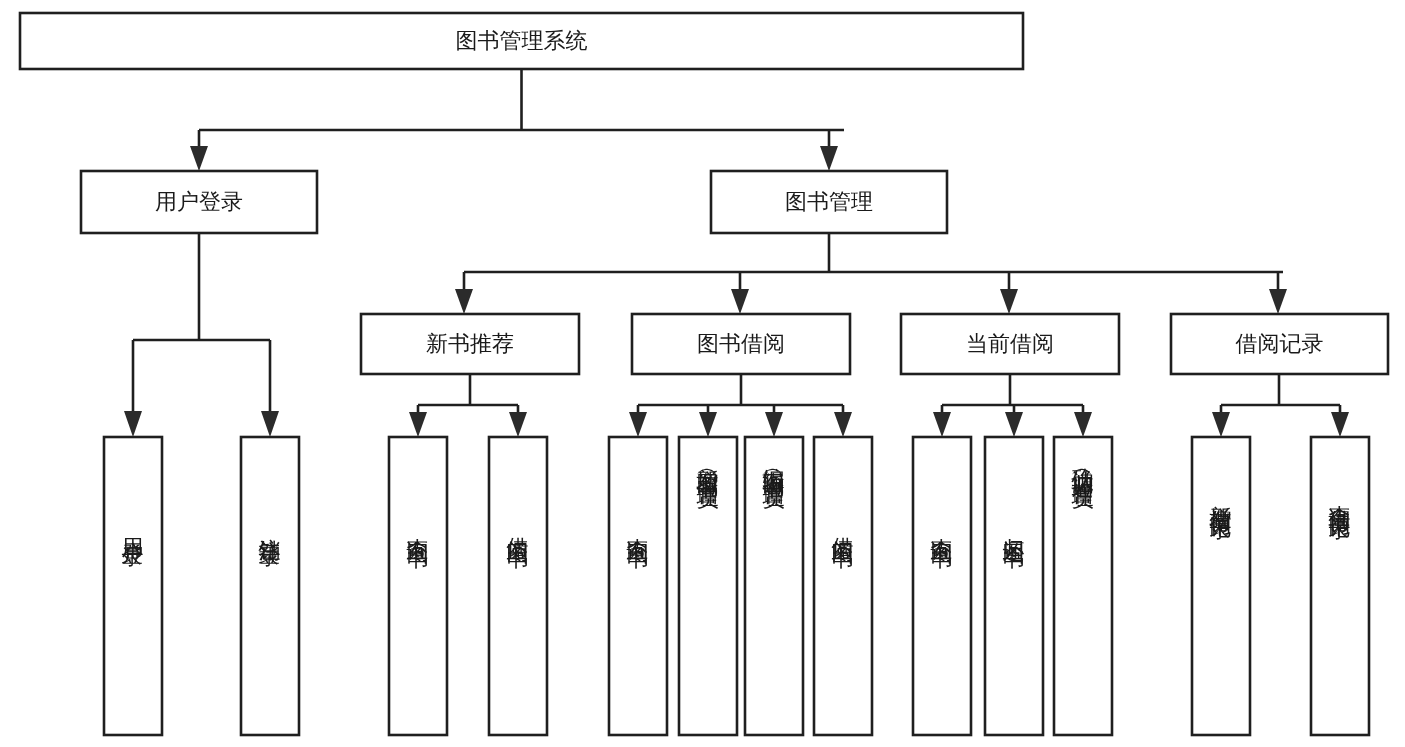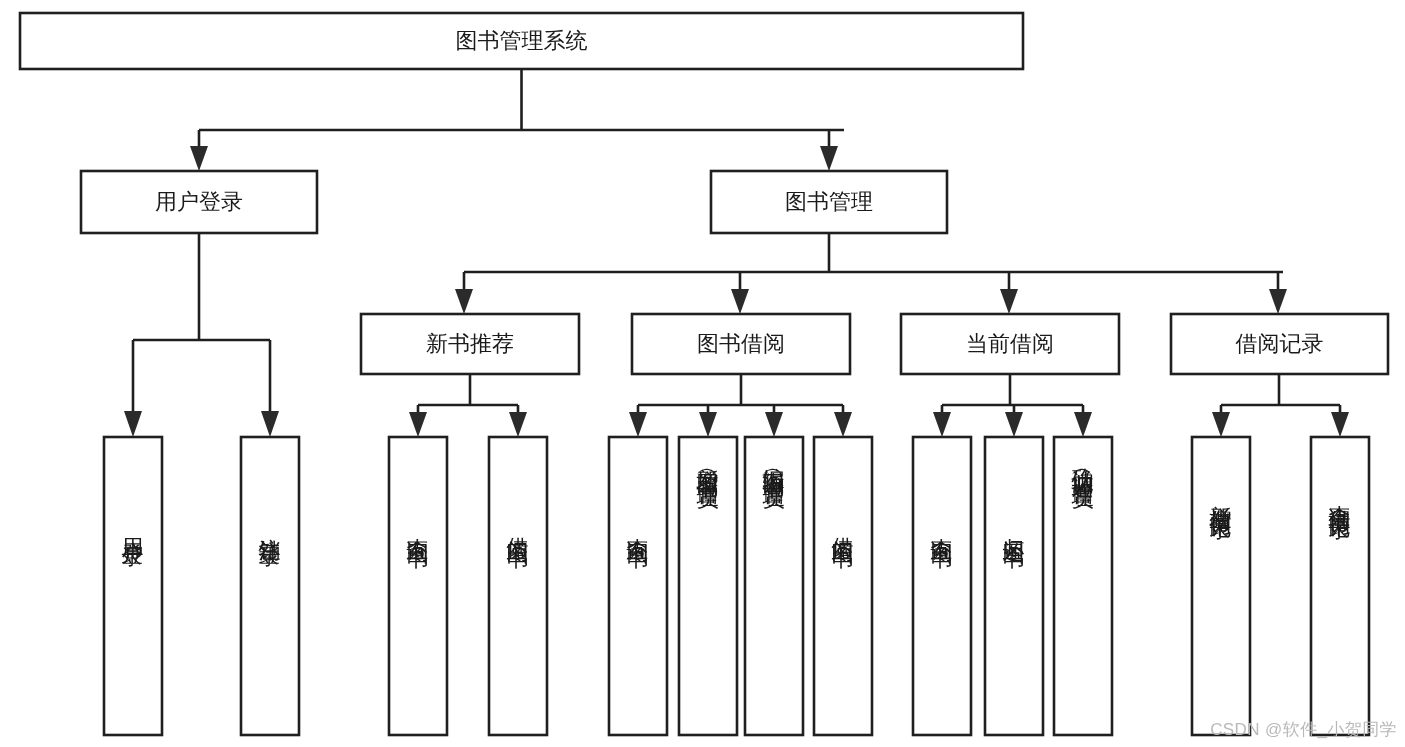--- a/index.html
+++ b/index.html
@@ -227,14 +227,13 @@
     <g>
       <rect class="node-rect" x="1192" y="437" width="58" height="298"></rect>
       <text class="node-label-v" x="1221" y="487" text-anchor="start">新增借阅记录</text>
     </g>
     <g>
       <rect class="node-rect" x="1311" y="437" width="58" height="298"></rect>
       <text class="node-label-v" x="1340" y="487" text-anchor="start">查询借阅记录</text>
     </g>
   </svg>
 
-  <div class="watermark">CSDN @软件_小贺同学</div>
 </div>
 
 </body></html>

